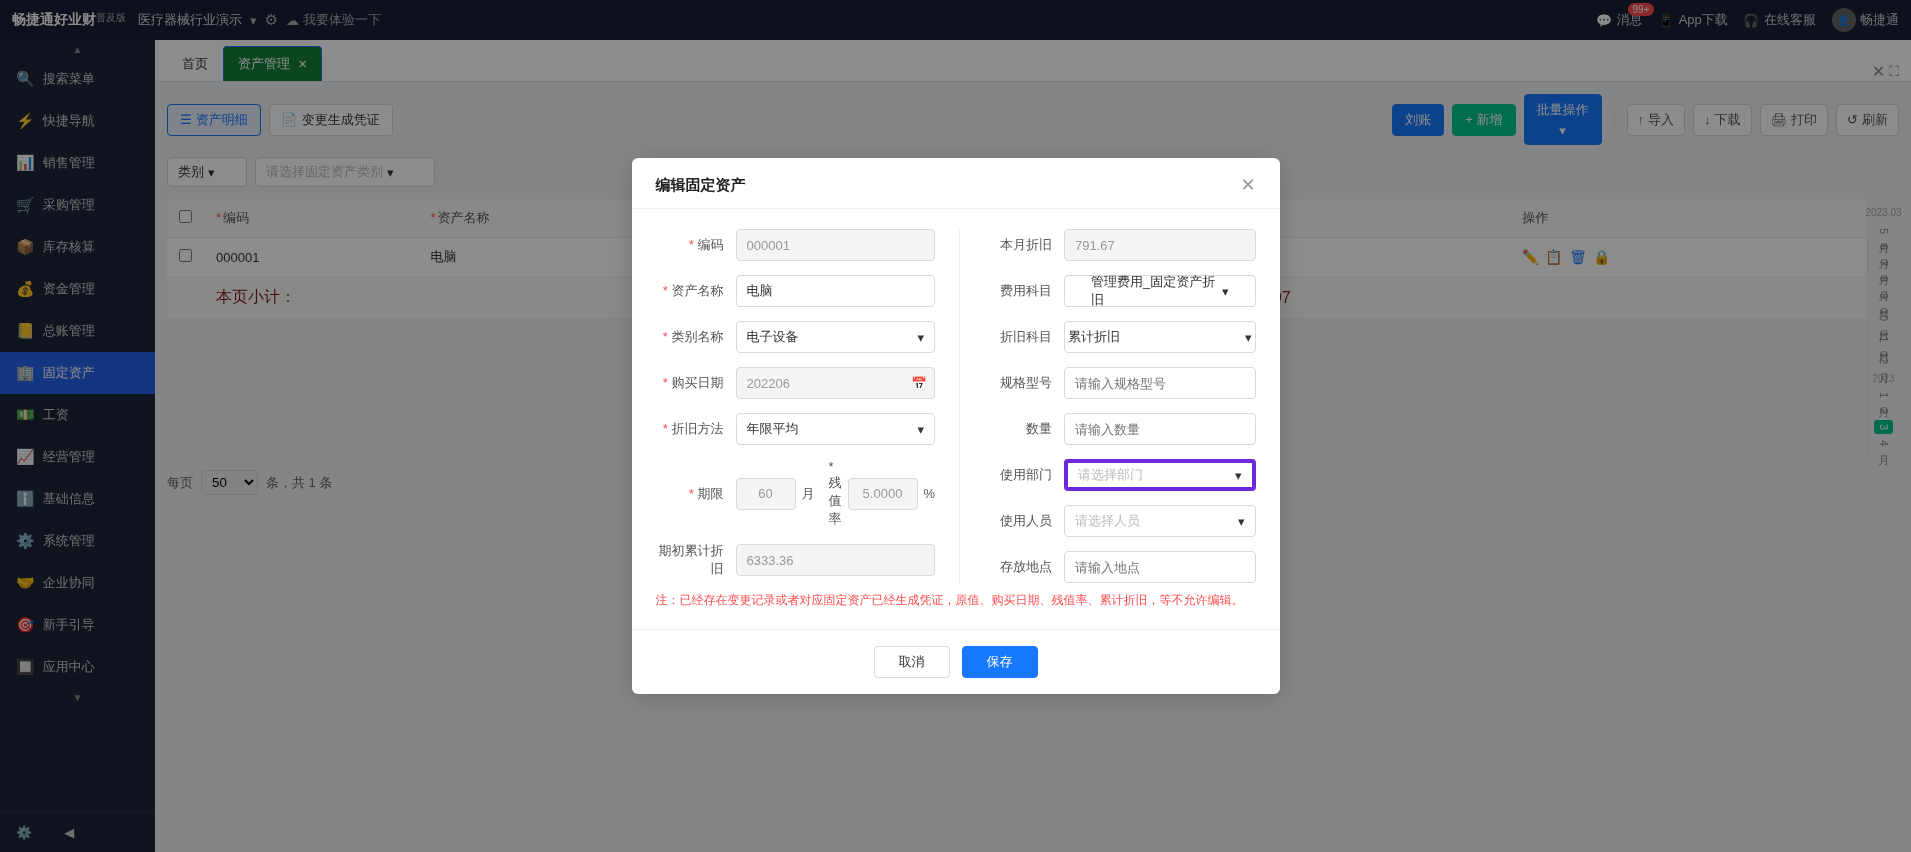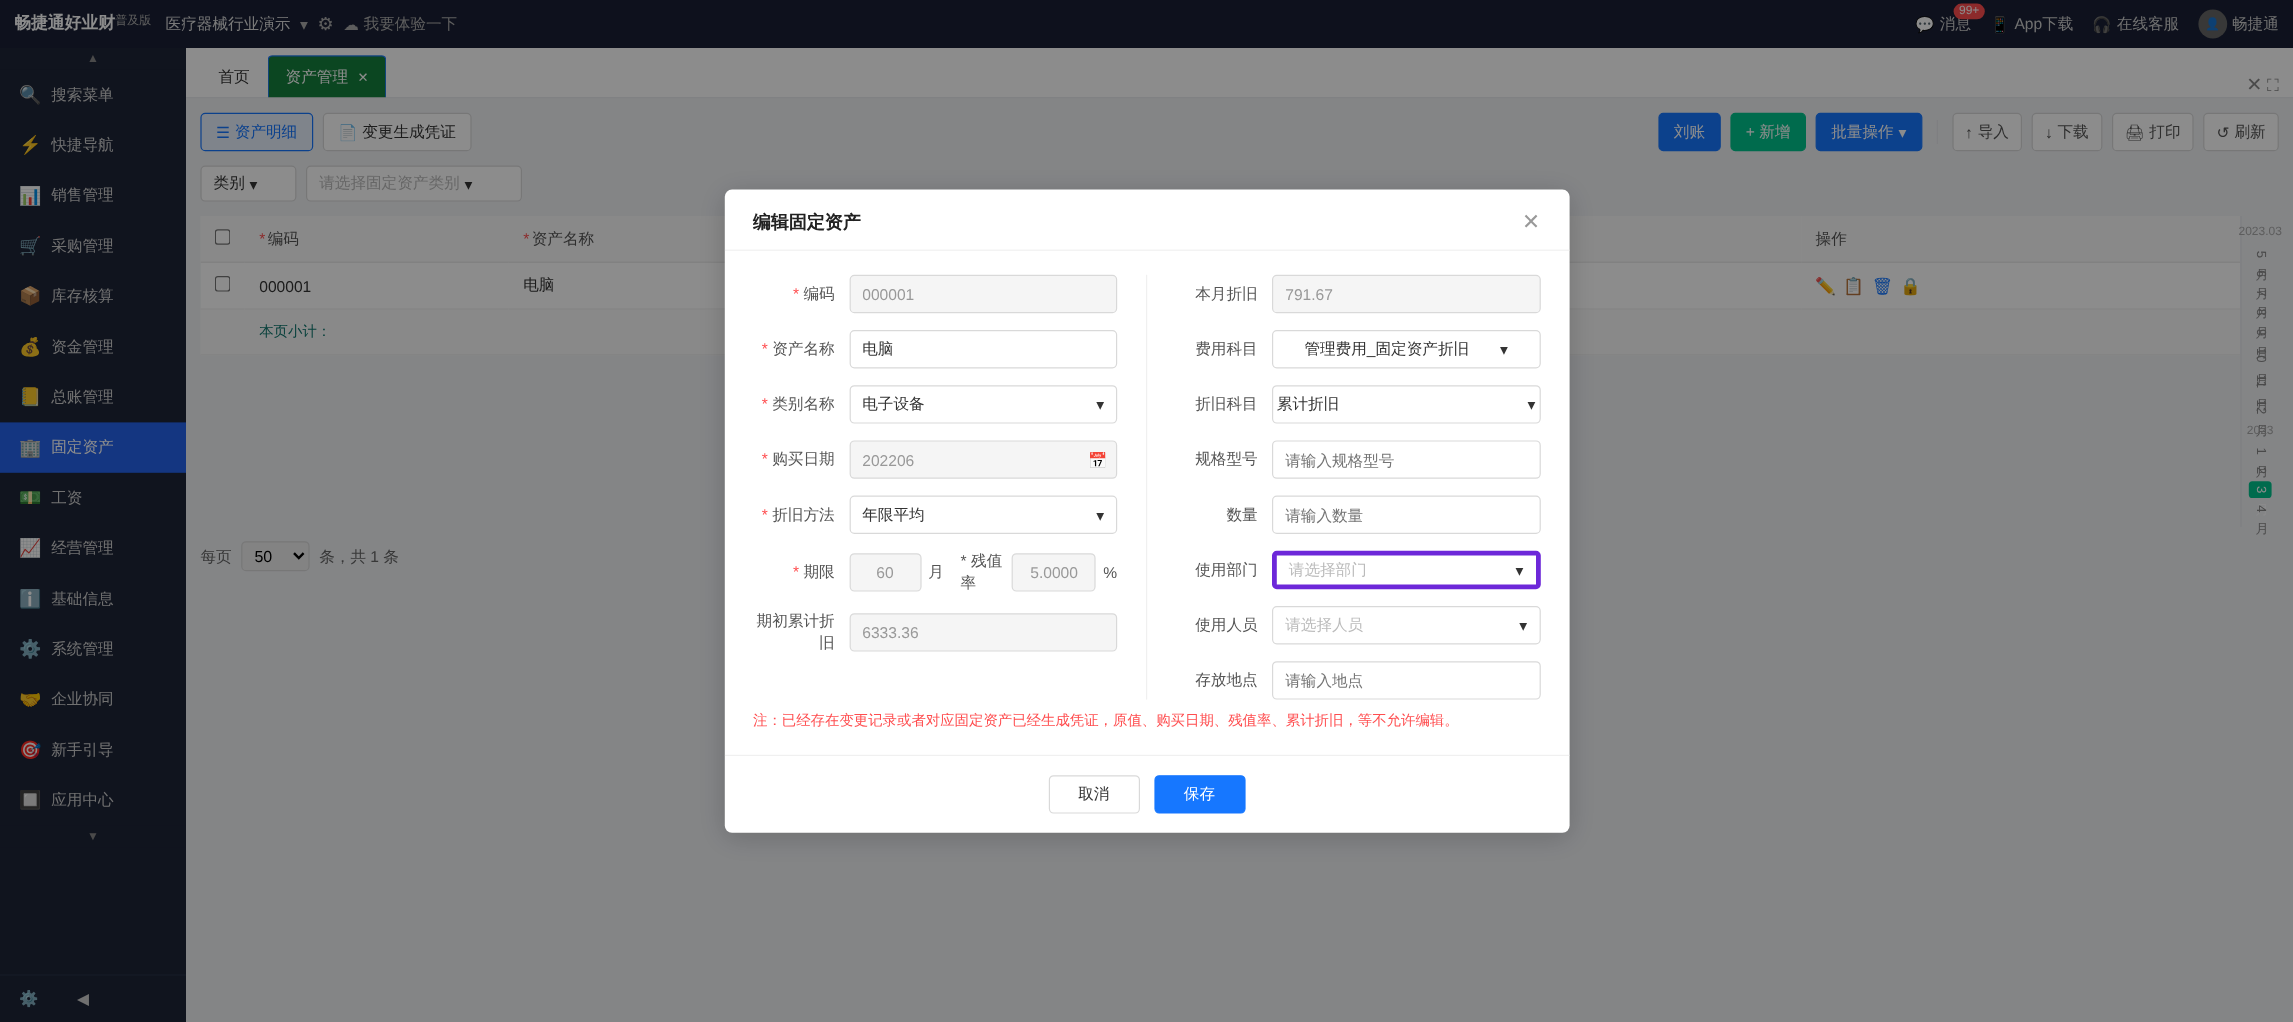--- a/index.html
+++ b/index.html
@@ -47,52 +47,52 @@
 
     
     .page-content { flex: 1; overflow: auto; padding: 12px; }
 
     
     .toolbar { display: flex; align-items: center; gap: 8px; margin-bottom: 12px; }
     .toolbar-btn { display: flex; align-items: center; gap: 4px; padding: 6px 12px; border: 1px solid #d9d9d9; border-radius: 4px; background: #fff; cursor: pointer; font-size: 13px; color: #333; }
     .toolbar-btn.active { background: #e8f0fe; border-color: #1677ff; color: #1677ff; }
     .toolbar-btn.primary { background: #1677ff; color: #fff; border-color: #1677ff; }
     .toolbar-btn.success { background: #00c48c; color: #fff; border-color: #00c48c; }
-    .toolbar-btn.batch { background: #1677ff; color: #fff; border-color: #1677ff; }
+    .toolbar-btn.batch { background: #1677ff; color: #fff; border-color: #1677ff; flex-direction: column; }
     .toolbar-spacer { flex: 1; }
     .toolbar-right { display: flex; align-items: center; gap: 8px; }
     .toolbar-right-btn { display: flex; align-items: center; gap: 4px; padding: 6px 10px; border: 1px solid #d9d9d9; border-radius: 4px; background: #fff; cursor: pointer; font-size: 13px; color: #555; }
 
     
     .filter-row { display: flex; align-items: center; gap: 8px; margin-bottom: 12px; }
     .filter-select { display: flex; align-items: center; gap: 4px; padding: 5px 10px; border: 1px solid #d9d9d9; border-radius: 4px; background: #fff; cursor: pointer; font-size: 13px; color: #333; min-width: 80px; }
     .filter-select-wide { min-width: 180px; }
 
     
     .data-table { width: 100%; background: #fff; border-collapse: collapse; font-size: 13px; }
     .data-table th { background: #fafafa; border-bottom: 1px solid #e8e8e8; padding: 10px 12px; text-align: left; color: #555; font-weight: 500; white-space: nowrap; }
     .data-table td { border-bottom: 1px solid #f0f0f0; padding: 10px 12px; color: #333; white-space: nowrap; }
     .required-star { color: #ff4d4f; margin-right: 2px; }
-    .subtotal-row td { background: #f9f9f9; color: #0f766e; font-size: 12px; }
+    .subtotal-row td { background: #f9f9f9; color: #7f1d1d; font-size: 16px; }
     .action-icons { display: flex; gap: 6px; }
     .action-icon { cursor: pointer; color: #1677ff; font-size: 14px; }
 
     
     .pagination { display: flex; align-items: center; gap: 8px; margin-top: 12px; font-size: 13px; color: #666; }
     .pagination select { padding: 3px 6px; border: 1px solid #d9d9d9; border-radius: 4px; }
 
     
     .calendar-strip { width: 32px; background: #f0f2f5; border-left: 1px solid #e5e7eb; display: flex; flex-direction: column; align-items: center; padding: 8px 0; gap: 2px; font-size: 11px; color: #888; flex-shrink: 0; }
     .calendar-strip-month { writing-mode: vertical-lr; text-orientation: mixed; padding: 4px 2px; cursor: pointer; color: #888; }
     .calendar-strip-month.highlight { background: #00c48c; color: #fff; border-radius: 3px; }
     .calendar-year { font-size: 10px; color: #aaa; margin-bottom: 4px; }
 
     
     .modal-overlay { position: fixed; top: 0; left: 0; width: 100%; height: 100%; background: rgba(0,0,0,0.45); z-index: 1000; display: flex; align-items: center; justify-content: center; }
-    .modal { background: #fff; border-radius: 6px; box-shadow: 0 4px 24px rgba(0,0,0,0.18); width: 704px; max-height: 90vh; overflow-y: auto; }
+    .modal { background: #fff; border-radius: 6px; box-shadow: 0 4px 24px rgba(0,0,0,0.18); width: 648px; max-height: 90vh; overflow-y: auto; }
     .modal-header { display: flex; align-items: center; justify-content: space-between; padding: 16px 24px 12px; border-bottom: 1px solid #f0f0f0; }
     .modal-title { font-size: 15px; font-weight: 600; color: #222; }
     .modal-close { cursor: pointer; color: #999; font-size: 18px; }
     .modal-body { padding: 20px 24px; }
     .modal-footer { display: flex; justify-content: center; gap: 12px; padding: 16px 24px; border-top: 1px solid #f0f0f0; }
     .note-text { font-size: 12px; color: #ff4d4f; margin-top: 8px; line-height: 1.5; }
 
     
     .btn-cancel { padding: 6px 24px; border: 1px solid #d9d9d9; border-radius: 4px; background: #fff; color: #333; cursor: pointer; font-size: 13px; }
     .btn-save { padding: 6px 24px; border: 1px solid #1677ff; border-radius: 4px; background: #1677ff; color: #fff; cursor: pointer; font-size: 13px; }

